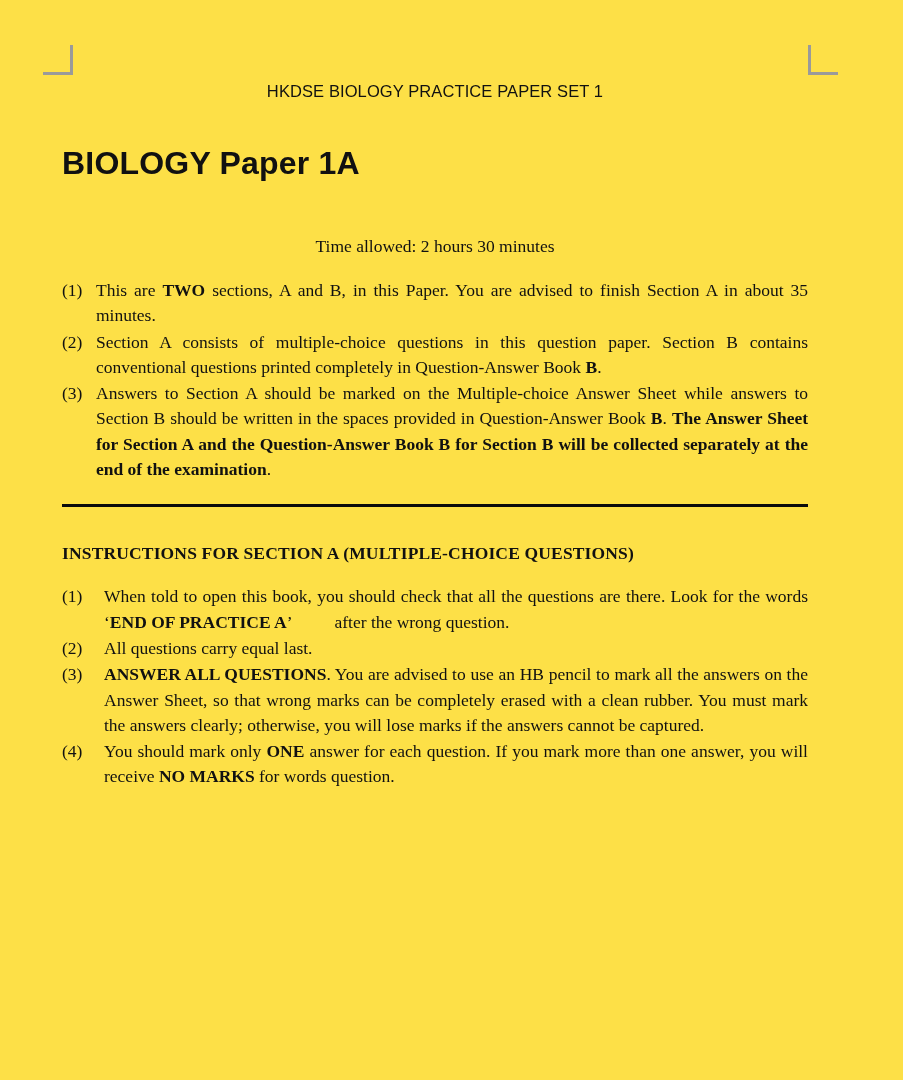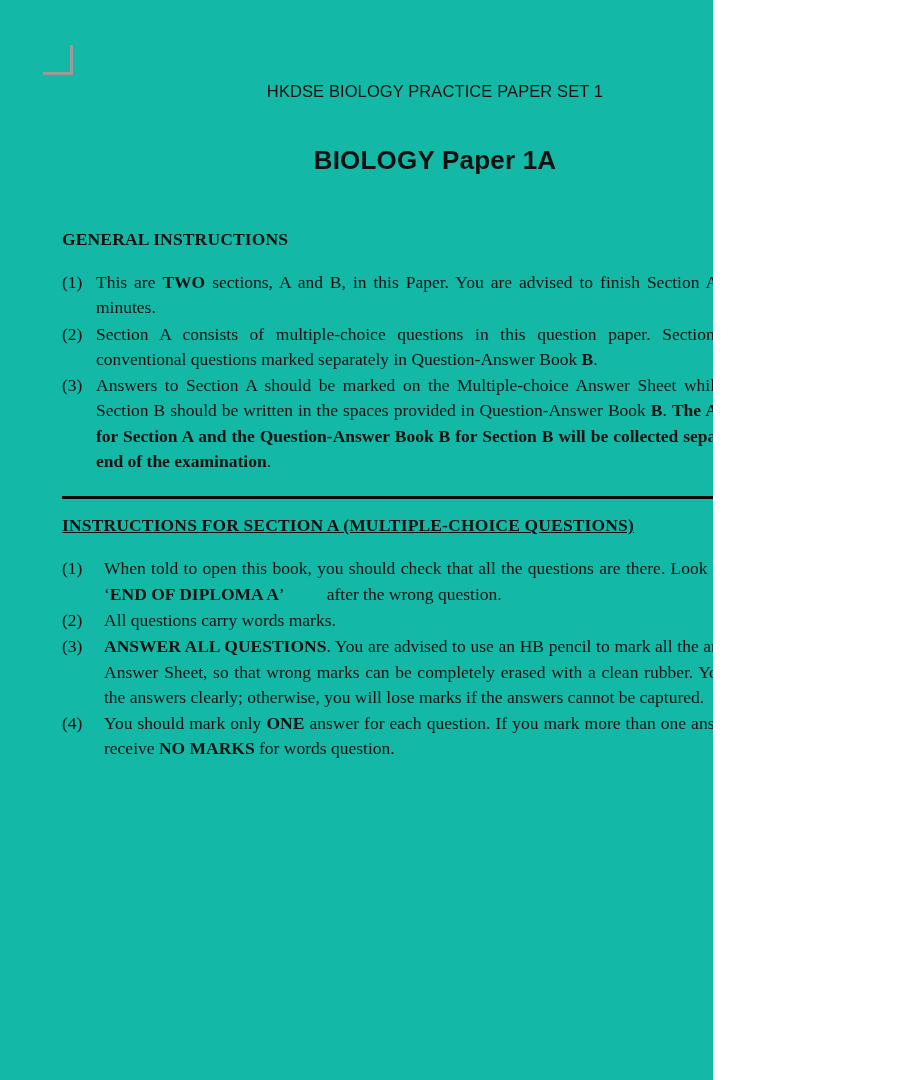--- a/index.html
+++ b/index.html
@@ -2,23 +2,23 @@
 <html><head>
 <meta charset="utf-8">
 <style>
   html, body {
     margin: 0;
     padding: 0;
     background: #ffffff;
   }
   .page {
     position: relative;
-    width: 713px;
+    width: 903px;
     height: 1080px;
-    background: #14b8a6;
+    background: #fde047;
     overflow: hidden;
     font-family: "Liberation Serif", "DejaVu Serif", serif;
     color: #111111;
   }
 
   
   .crop-mark {
     position: absolute;
     width: 30px;
     height: 30px;
@@ -78,42 +78,42 @@
     font-family: "Liberation Sans", "DejaVu Sans", sans-serif;
     font-size: 16.5px;
     line-height: 23px;
     letter-spacing: 0.1px;
     margin-top: 80px;
   }
   .exam-header div {
     white-space: nowrap;
   }
   .paper-title {
-    text-align: center;
+    text-align: left;
     font-family: "Liberation Sans", "DejaVu Sans", sans-serif;
-    font-size: 26px;
+    font-size: 32px;
     font-weight: bold;
     letter-spacing: 0.2px;
     margin-top: 42px;
   }
   .timing {
     text-align: center;
     font-size: 17.5px;
     line-height: 23px;
     margin-top: 53px;
   }
 
   
   .section-heading {
     font-size: 17.5px;
     font-weight: bold;
     letter-spacing: 0.15px;
   }
   .general-heading { margin-top: 47px; }
-  .sectiona-heading { margin-top: 16px; text-decoration: underline; }
+  .sectiona-heading { margin-top: 36px; }
 
   
   .rule {
     height: 0;
     border-top: 3px solid #0b0b0b;
     margin-top: 22px;
   }
 
   
   .inst-list {
@@ -165,51 +165,51 @@
 
   <div class="content">
 
     <div class="exam-header">
       <div>HKDSE BIOLOGY PRACTICE PAPER SET 1</div>
     </div>
 
     <div class="paper-title">BIOLOGY Paper 1A</div>
 
     <div class="timing">
+      <div>Time allowed: 2 hours 30 minutes</div>
     </div>
 
-    <div class="section-heading general-heading">GENERAL INSTRUCTIONS</div>
 
     <ol class="inst-list list-general">
         <li>
           <span class="marker">(1)</span>
           <span class="item-body"><span>This are </span><b>TWO</b><span> sections, A and B, in this Paper. You are advised to finish Section A in about 35 minutes.</span></span>
         </li>
         <li>
           <span class="marker">(2)</span>
-          <span class="item-body"><span>Section A consists of multiple-choice questions in this question paper. Section B contains conventional questions marked separately in Question-Answer Book </span><b>B</b><span>.</span></span>
+          <span class="item-body"><span>Section A consists of multiple-choice questions in this question paper. Section B contains conventional questions printed completely in Question-Answer Book </span><b>B</b><span>.</span></span>
         </li>
         <li>
           <span class="marker">(3)</span>
           <span class="item-body"><span>Answers to Section A should be marked on the Multiple-choice Answer Sheet while answers to Section B should be written in the spaces provided in Question-Answer Book </span><b>B</b><span>. </span><b>The Answer Sheet for Section A and the Question-Answer Book B for Section B will be collected separately at the end of the examination</b><span>.</span></span>
         </li>
       </ol>
 
     <div class="rule"></div>
 
     <div class="section-heading sectiona-heading">INSTRUCTIONS FOR SECTION A (MULTIPLE-CHOICE QUESTIONS)</div>
 
     <ol class="inst-list list-sectiona">
         <li>
           <span class="marker">(1)</span>
-          <span class="item-body"><span>When told to open this book, you should check that all the questions are there. Look for the words ‘</span><b>END OF DIPLOMA A</b><span>’</span><span class="gap"></span><span>after the wrong question.</span></span>
+          <span class="item-body"><span>When told to open this book, you should check that all the questions are there. Look for the words ‘</span><b>END OF PRACTICE A</b><span>’</span><span class="gap"></span><span>after the wrong question.</span></span>
         </li>
         <li>
           <span class="marker">(2)</span>
-          <span class="item-body"><span>All questions carry words marks.</span></span>
+          <span class="item-body"><span>All questions carry equal last.</span></span>
         </li>
         <li>
           <span class="marker">(3)</span>
           <span class="item-body"><b>ANSWER ALL QUESTIONS</b><span>. You are advised to use an HB pencil to mark all the answers on the Answer Sheet, so that wrong marks can be completely erased with a clean rubber. You must mark the answers clearly; otherwise, you will lose marks if the answers cannot be captured.</span></span>
         </li>
         <li>
           <span class="marker">(4)</span>
           <span class="item-body"><span>You should mark only </span><b>ONE</b><span> answer for each question. If you mark more than one answer, you will receive </span><b>NO MARKS</b><span> for words question.</span></span>
         </li>
       </ol>

